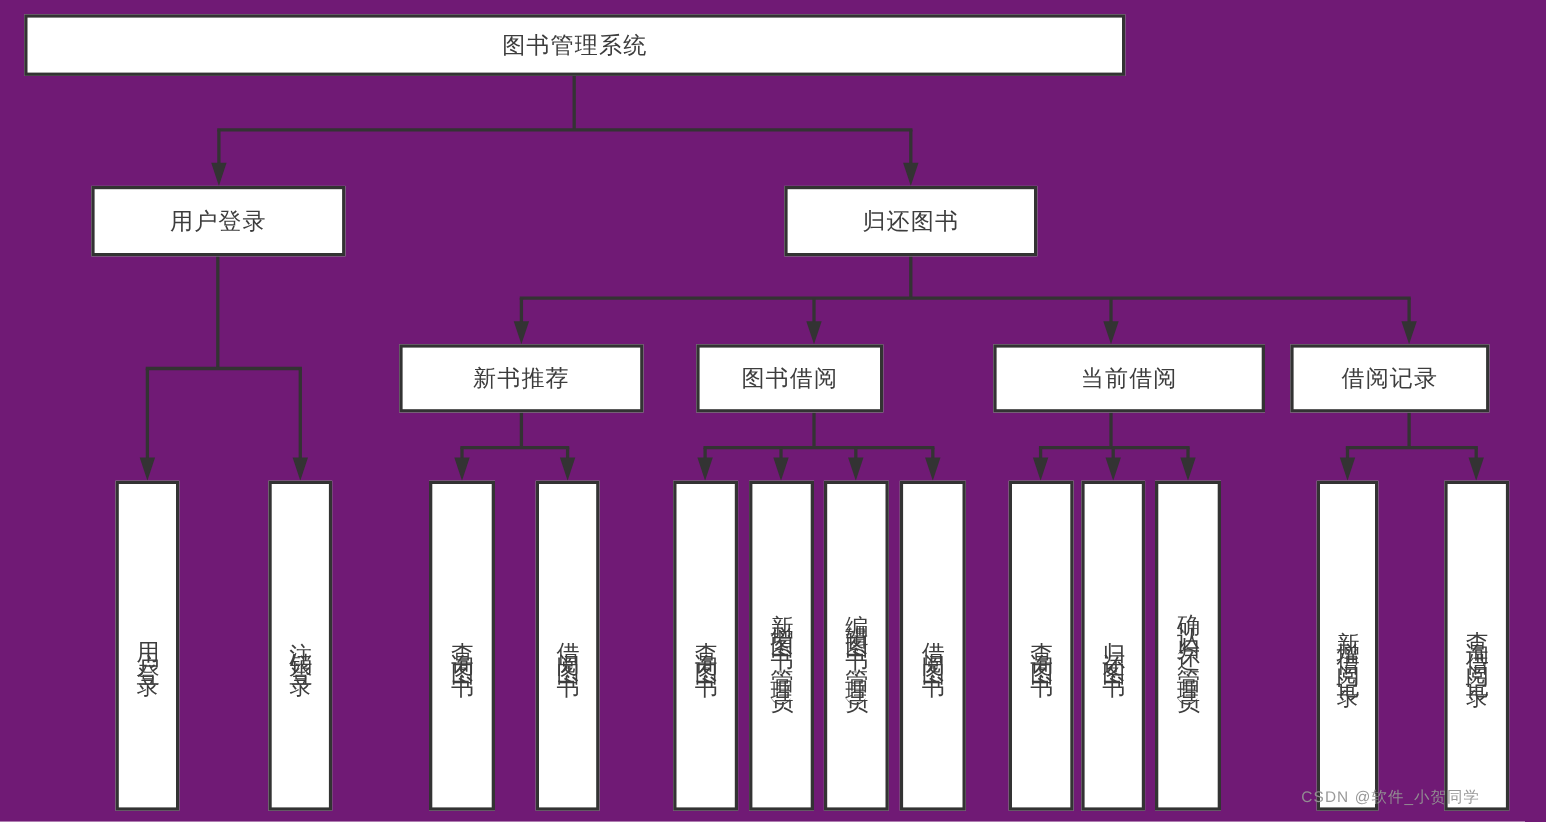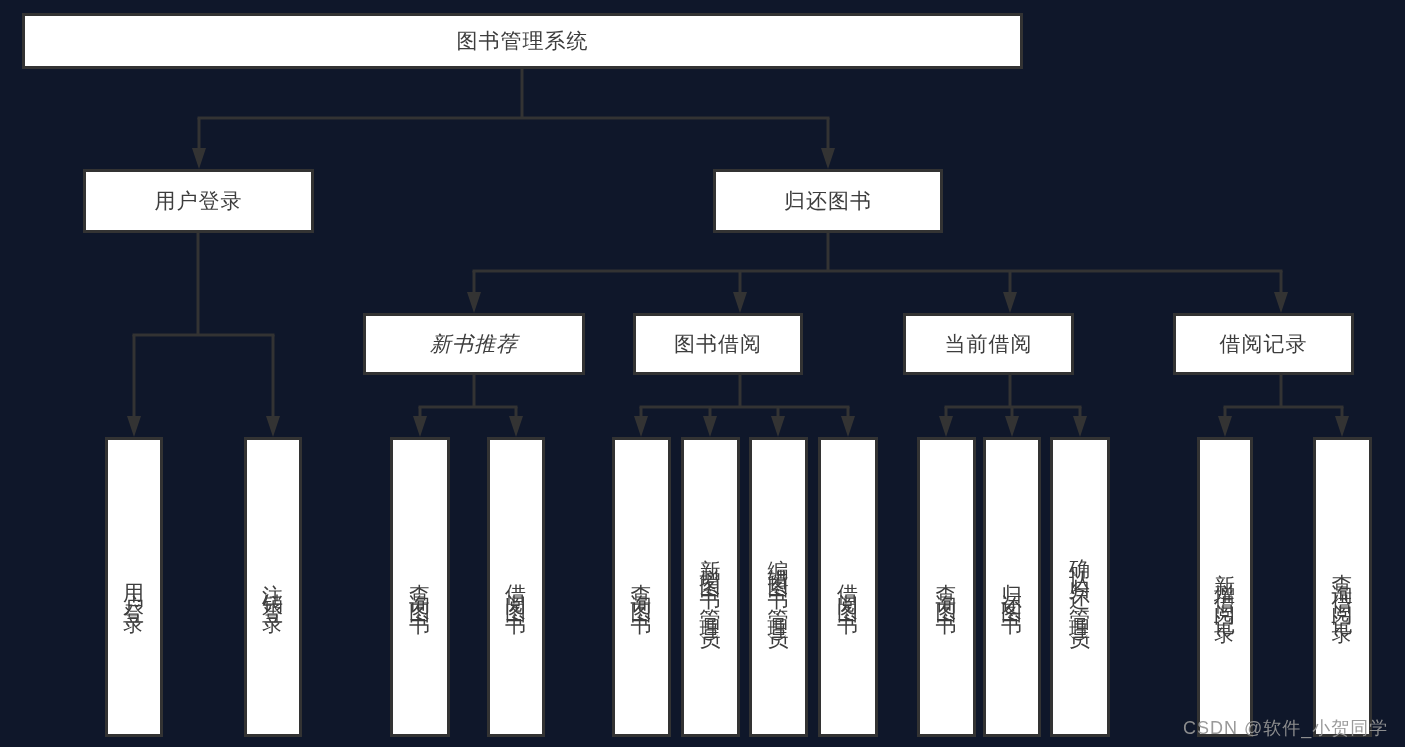--- a/index.html
+++ b/index.html
@@ -4,21 +4,21 @@
 <style>
   html, body {
     margin: 0;
     padding: 0;
     background: #ffffff;
   }
   #stage {
     position: relative;
     width: 1405px;
     height: 747px;
-    background: #0f172a;
+    background: #701a75;
     font-family: "Liberation Sans", sans-serif;
     overflow: hidden;
   }
   #connectors {
     position: absolute;
     left: 0;
     top: 0;
     width: 1405px;
     height: 747px;
   }
@@ -42,23 +42,23 @@
     color: #3d3d3d;
   }
   .h-box {
     font-size: 21px;
     letter-spacing: 1px;
     white-space: nowrap;
   }
   .root-box    { left: 22px;   top: 13px;  width: 1001px; height: 56px; }
   .lvl2-box-a  { left: 83px;   top: 169px; width: 231px;  height: 64px; }
   .lvl2-box-b  { left: 713px;  top: 169px; width: 230px;  height: 64px; }
-  .lvl3-box-1  { left: 363px;  top: 313px; width: 222px;  height: 62px; font-style: italic; }
+  .lvl3-box-1  { left: 363px;  top: 313px; width: 222px;  height: 62px; }
   .lvl3-box-2  { left: 633px;  top: 313px; width: 170px;  height: 62px; }
-  .lvl3-box-3  { left: 903px;  top: 313px; width: 171px;  height: 62px; }
+  .lvl3-box-3  { left: 903px;  top: 313px; width: 247px;  height: 62px; }
   .lvl3-box-4  { left: 1173px; top: 313px; width: 181px;  height: 62px; }
   .leaf {
     top: 437px;
     height: 300px;
     border-width: 3px;
   }
   .leaf span {
     writing-mode: vertical-rl;
     font-size: 21px;
     letter-spacing: 10px;
@@ -75,21 +75,21 @@
   .leaf-8  { left: 818px;  width: 60px; }
   .leaf-9  { left: 917px;  width: 59px; }
   .leaf-10 { left: 983px;  width: 58px; }
   .leaf-11 { left: 1050px; width: 60px; }
   .leaf-12 { left: 1197px; width: 56px; }
   .leaf-13 { left: 1313px; width: 59px; }
   .watermark {
     position: absolute;
     left: 1183px;
     top: 716px;
-    font-size: 18px;
+    font-size: 14px;
     color: rgba(148, 148, 148, 0.95);
     white-space: nowrap;
     letter-spacing: 1px;
     z-index: 5;
   }
 </style>
 </head>
 <body>
 
 <div id="stage">

